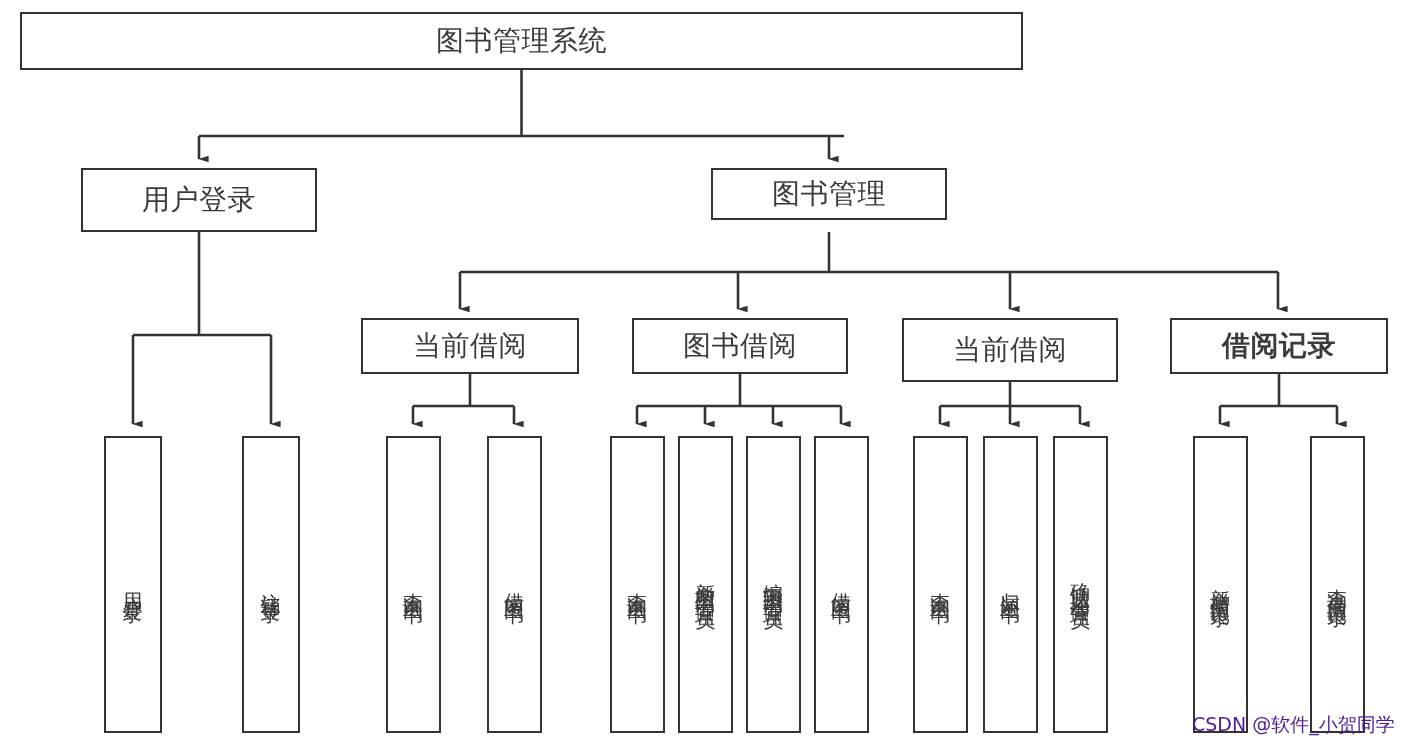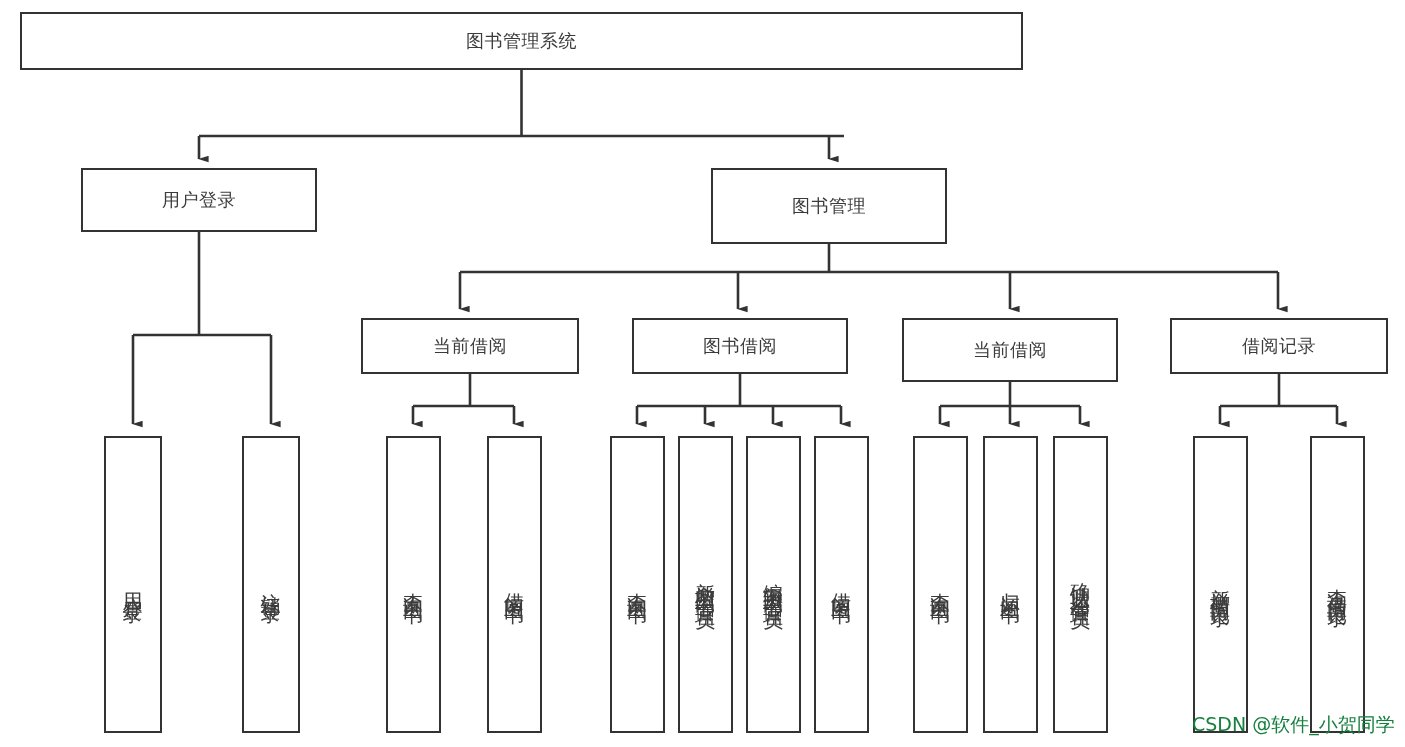--- a/index.html
+++ b/index.html
@@ -30,41 +30,41 @@
     box-sizing: border-box;
     border: 2.5px solid #333333;
     background: #ffffff;
     display: flex;
     align-items: center;
     justify-content: center;
     color: #3b3b3b;
     z-index: 2;
   }
   .node-h {
-    font-size: 18px;
+    font-size: 28px;
     letter-spacing: 0.5px;
     white-space: nowrap;
   }
   .node-v {
     font-size: 20px;
   }
   .node-v .vtext {
     writing-mode: vertical-rl;
     text-orientation: upright;
     letter-spacing: 4px;
     line-height: 1;
     white-space: nowrap;
     display: block;
   }
   .watermark {
     position: absolute;
     left: 1192px;
     top: 712px;
     font-size: 19px;
-    color: #15803d;
+    color: #4c1d95;
     white-space: nowrap;
     z-index: 5;
     font-family: "DejaVu Sans", "Liberation Sans", sans-serif;
   }
 </style>
 </head>
 <body>
 
 <div id="diagram-root">
 
@@ -130,34 +130,34 @@
     </g>
   </svg>
 
   <div class="node node-h" id="node-root" style="left: 20px; top: 12px; width: 1003px; height: 58px;">
     <span>图书管理系统</span>
   </div>
 
   <div class="node node-h" id="node-user-login" style="left: 81px; top: 168px; width: 236px; height: 64px;">
     <span>用户登录</span>
   </div>
-  <div class="node node-h" id="node-book-manage" style="left: 711px; top: 168px; width: 236px; height: 76px; text-align: right;">
+  <div class="node node-h" id="node-book-manage" style="left: 711px; top: 168px; width: 236px; height: 52px; text-align: right;">
     <span>图书管理</span>
   </div>
 
   <div class="node node-h" id="node-new-book-rec" style="left: 361px; top: 318px; width: 218px; height: 56px;">
     <span>当前借阅</span>
   </div>
   <div class="node node-h" id="node-book-borrow" style="left: 632px; top: 318px; width: 216px; height: 56px; text-align: right;">
     <span>图书借阅</span>
   </div>
   <div class="node node-h" id="node-current-borrow" style="left: 902px; top: 318px; width: 216px; height: 64px;">
     <span>当前借阅</span>
   </div>
-  <div class="node node-h" id="node-borrow-record" style="left: 1170px; top: 318px; width: 218px; height: 56px;">
+  <div class="node node-h" id="node-borrow-record" style="left: 1170px; top: 318px; width: 218px; height: 56px; font-weight: bold;">
     <span>借阅记录</span>
   </div>
 
   <div class="node node-v" id="leaf-0" style="left: 104px; top: 436px; width: 58px; height: 297px;">
     <span class="vtext">用户登录</span>
   </div>
   <div class="node node-v" id="leaf-1" style="left: 242px; top: 436px; width: 58px; height: 297px;">
     <span class="vtext">注销登录</span>
   </div>
   <div class="node node-v" id="leaf-2" style="left: 386px; top: 436px; width: 55px; height: 297px;">

